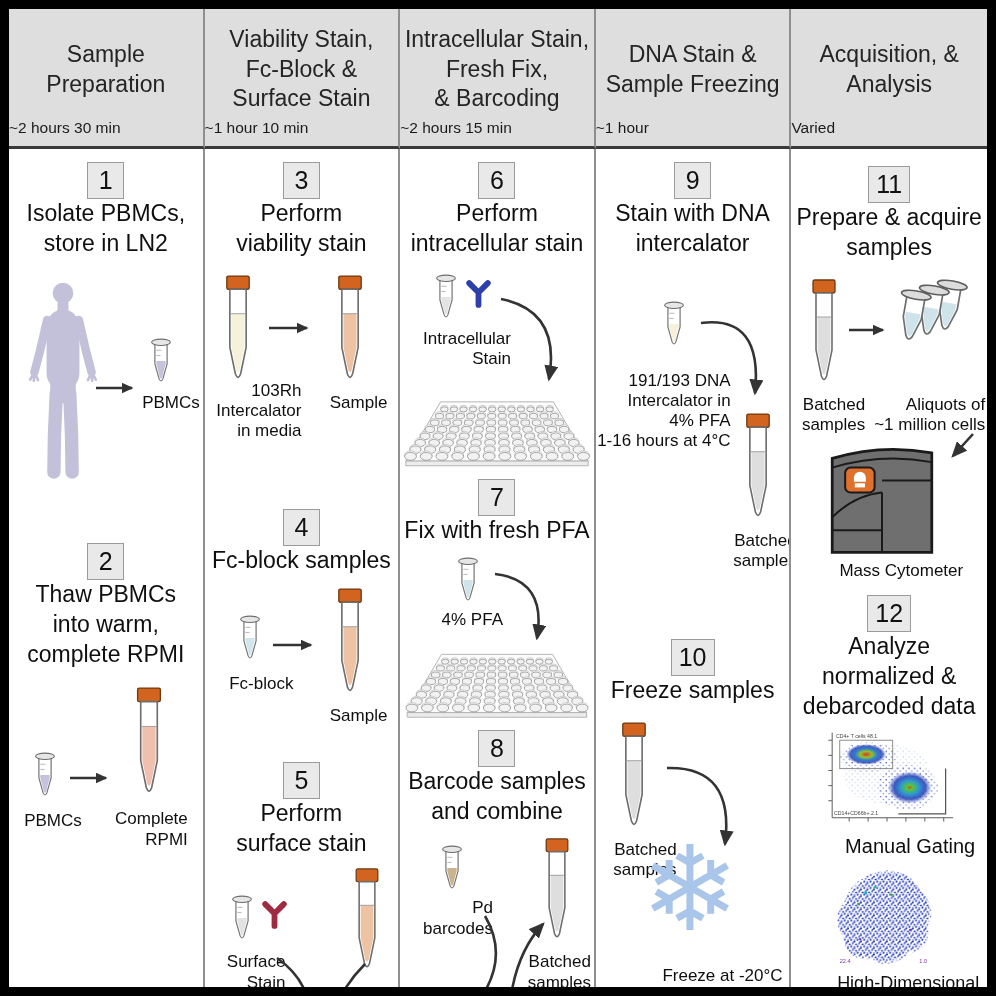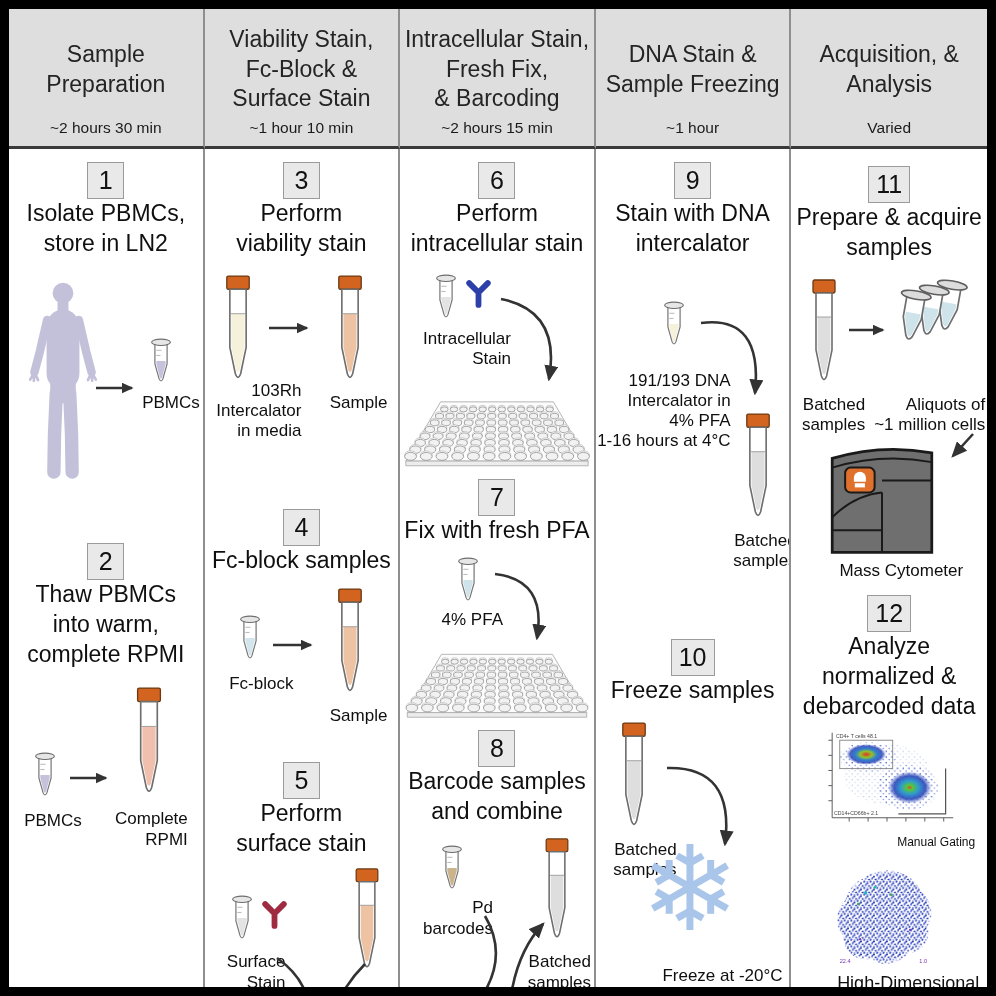--- a/index.html
+++ b/index.html
@@ -5,21 +5,21 @@
   *{margin:0;padding:0;box-sizing:border-box}
   html,body{width:996px;height:996px;background:#000;font-family:"Liberation Sans",sans-serif;color:#161616}
   .frame{position:relative;width:996px;height:996px;border:9px solid #000;background:#fff;
          display:grid;grid-template-columns:repeat(5,1fr);grid-template-rows:140px 1fr;overflow:hidden}
   .hd{background:#dedede;border-right:2px solid #8f8f8f;border-bottom:3px solid #3a3a3a;position:relative}
   .bd{background:#fff;border-right:2px solid #8f8f8f;position:relative;overflow:hidden;
       display:flex;flex-direction:column;align-items:center}
   .nr{border-right:none}
   .hd .t{position:absolute;top:44%;left:0;right:0;transform:translateY(-50%);
          text-align:center;font-size:23px;line-height:1.28;white-space:pre-line;color:#242424}
-  .hd .d{position:absolute;bottom:9px;left:0;right:0;text-align:center;font-size:15.5px;color:#1a1a1a}
+  .hd .d{position:absolute;bottom:9px;left:0;right:0;text-align:left;font-size:15.5px;color:#1a1a1a}
   .badge{min-width:37px;height:37px;padding:0 7px;background:#e9e9e9;border:1.5px solid #9b9b9b;
          display:flex;align-items:center;justify-content:center;font-size:25px;color:#111;flex:none}
   .stitle{font-size:23px;line-height:1.3;text-align:center;white-space:pre-line;color:#0f0f0f;flex:none}
   .fig{position:relative;width:192px;flex:none}
   .fig>*{position:absolute}
   .lbl{font-size:17px;line-height:1.18;text-align:right;white-space:pre-line;color:#0f0f0f}
   .snow{font-size:118px;line-height:1;color:#a9c6ea}
 </style>
 </head>
 <body>
@@ -748,21 +748,21 @@
         <ellipse cx="80" cy="50" rx="46" ry="32" fill="url(#spk)" opacity="0.3"></ellipse>
         <ellipse cx="60" cy="32" rx="30" ry="16" fill="url(#spk)" opacity="0.85"></ellipse>
         <ellipse cx="102" cy="64" rx="32" ry="24" fill="url(#spk)" opacity="0.9"></ellipse>
         <ellipse cx="58" cy="29" rx="21" ry="11" fill="url(#gc1)"></ellipse>
         <ellipse cx="104" cy="64" rx="23" ry="17" fill="url(#gc2)"></ellipse>
         <rect x="30" y="14" width="56" height="30" fill="none" stroke="#888" stroke-width="1"></rect>
         <path d="M142 44 V92 H92" fill="none" stroke="#555" stroke-width="1.3"></path>
         <text x="26" y="12" font-size="5.5" fill="#444" font-family="Liberation Sans, sans-serif">CD4+ T cells  48.1</text>
         <text x="24" y="93" font-size="5.5" fill="#444" font-family="Liberation Sans, sans-serif">CD14+CD66b+  2.1</text>
       </svg>
-      <span class="lbl" style="left:6px;top:108px;width:176px;font-size:12px">Manual Gating</span>
+      <span class="lbl" style="left:6px;top:108px;width:176px;font-size:20px">Manual Gating</span>
       <svg style="left:34px;top:140px" width="118" height="100" viewBox="0 0 120 108">
         <defs>
           <pattern id="tdot" width="7" height="7" patternUnits="userSpaceOnUse">
             <circle cx="1.5" cy="1.5" r="1.05" fill="#1830c0"></circle>
               <circle cx="5" cy="3.5" r="0.95" fill="#0c1e96"></circle>
             <circle cx="3" cy="5.8" r="0.85" fill="#3b55d8"></circle>
               <circle cx="6.2" cy="6.6" r="0.7" fill="#2038b0"></circle>
           </pattern>
         </defs>
         <path id="tb" d="M58 4 C76 2 92 12 97 26 C108 34 110 50 103 61 C107 76 96 90 82 90 C74 102 52 106 42 96 C26 100 12 88 14 74 C4 64 6 44 16 36 C20 18 40 6 58 4 Z" fill="url(#tdot)"></path>

